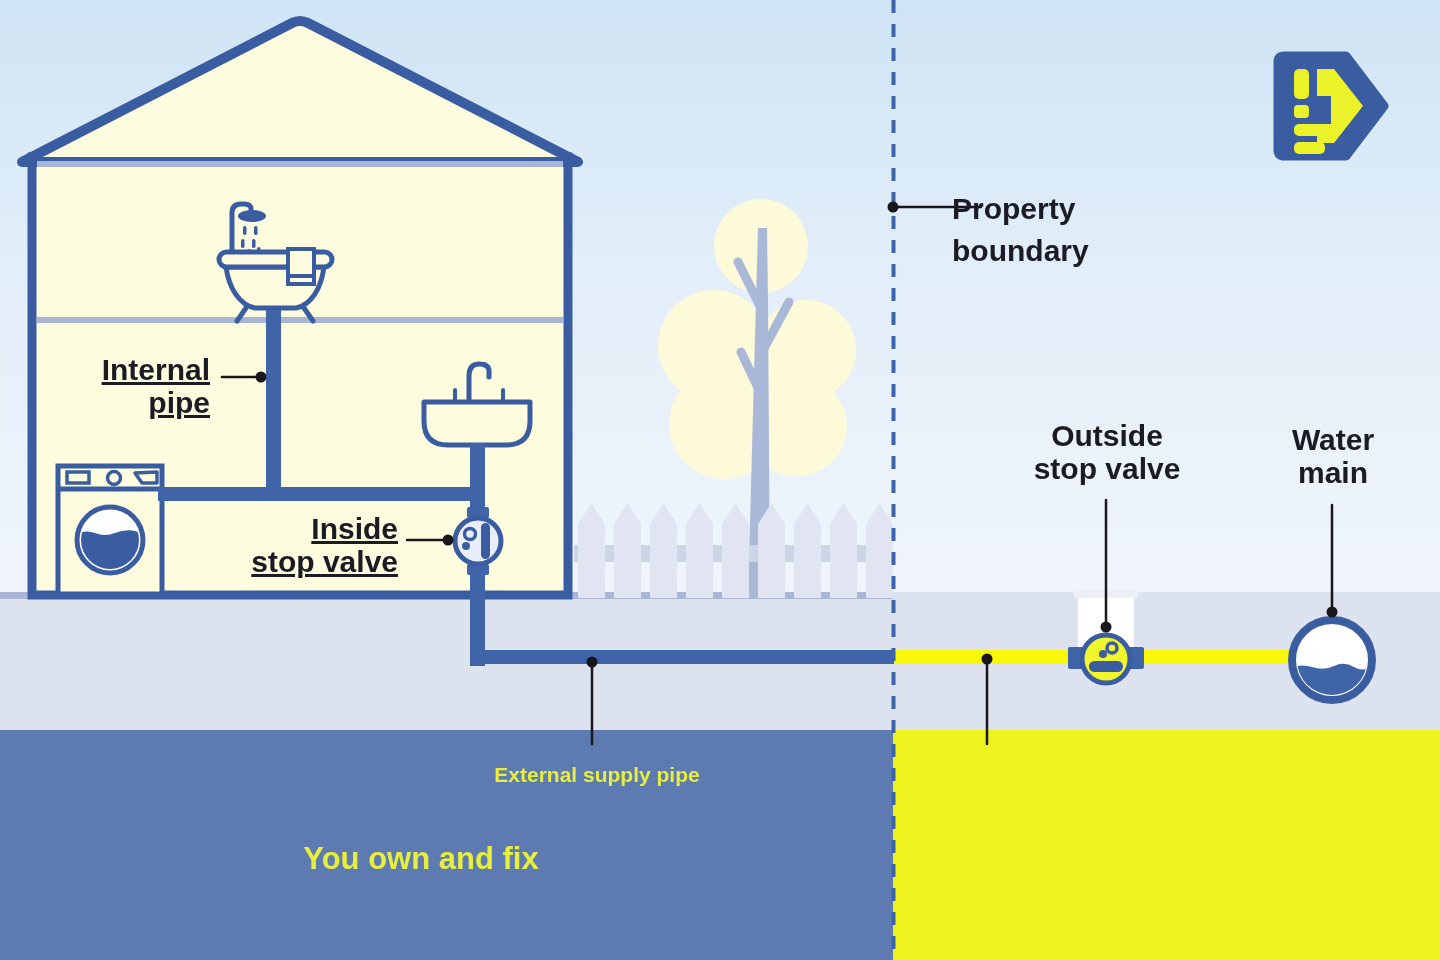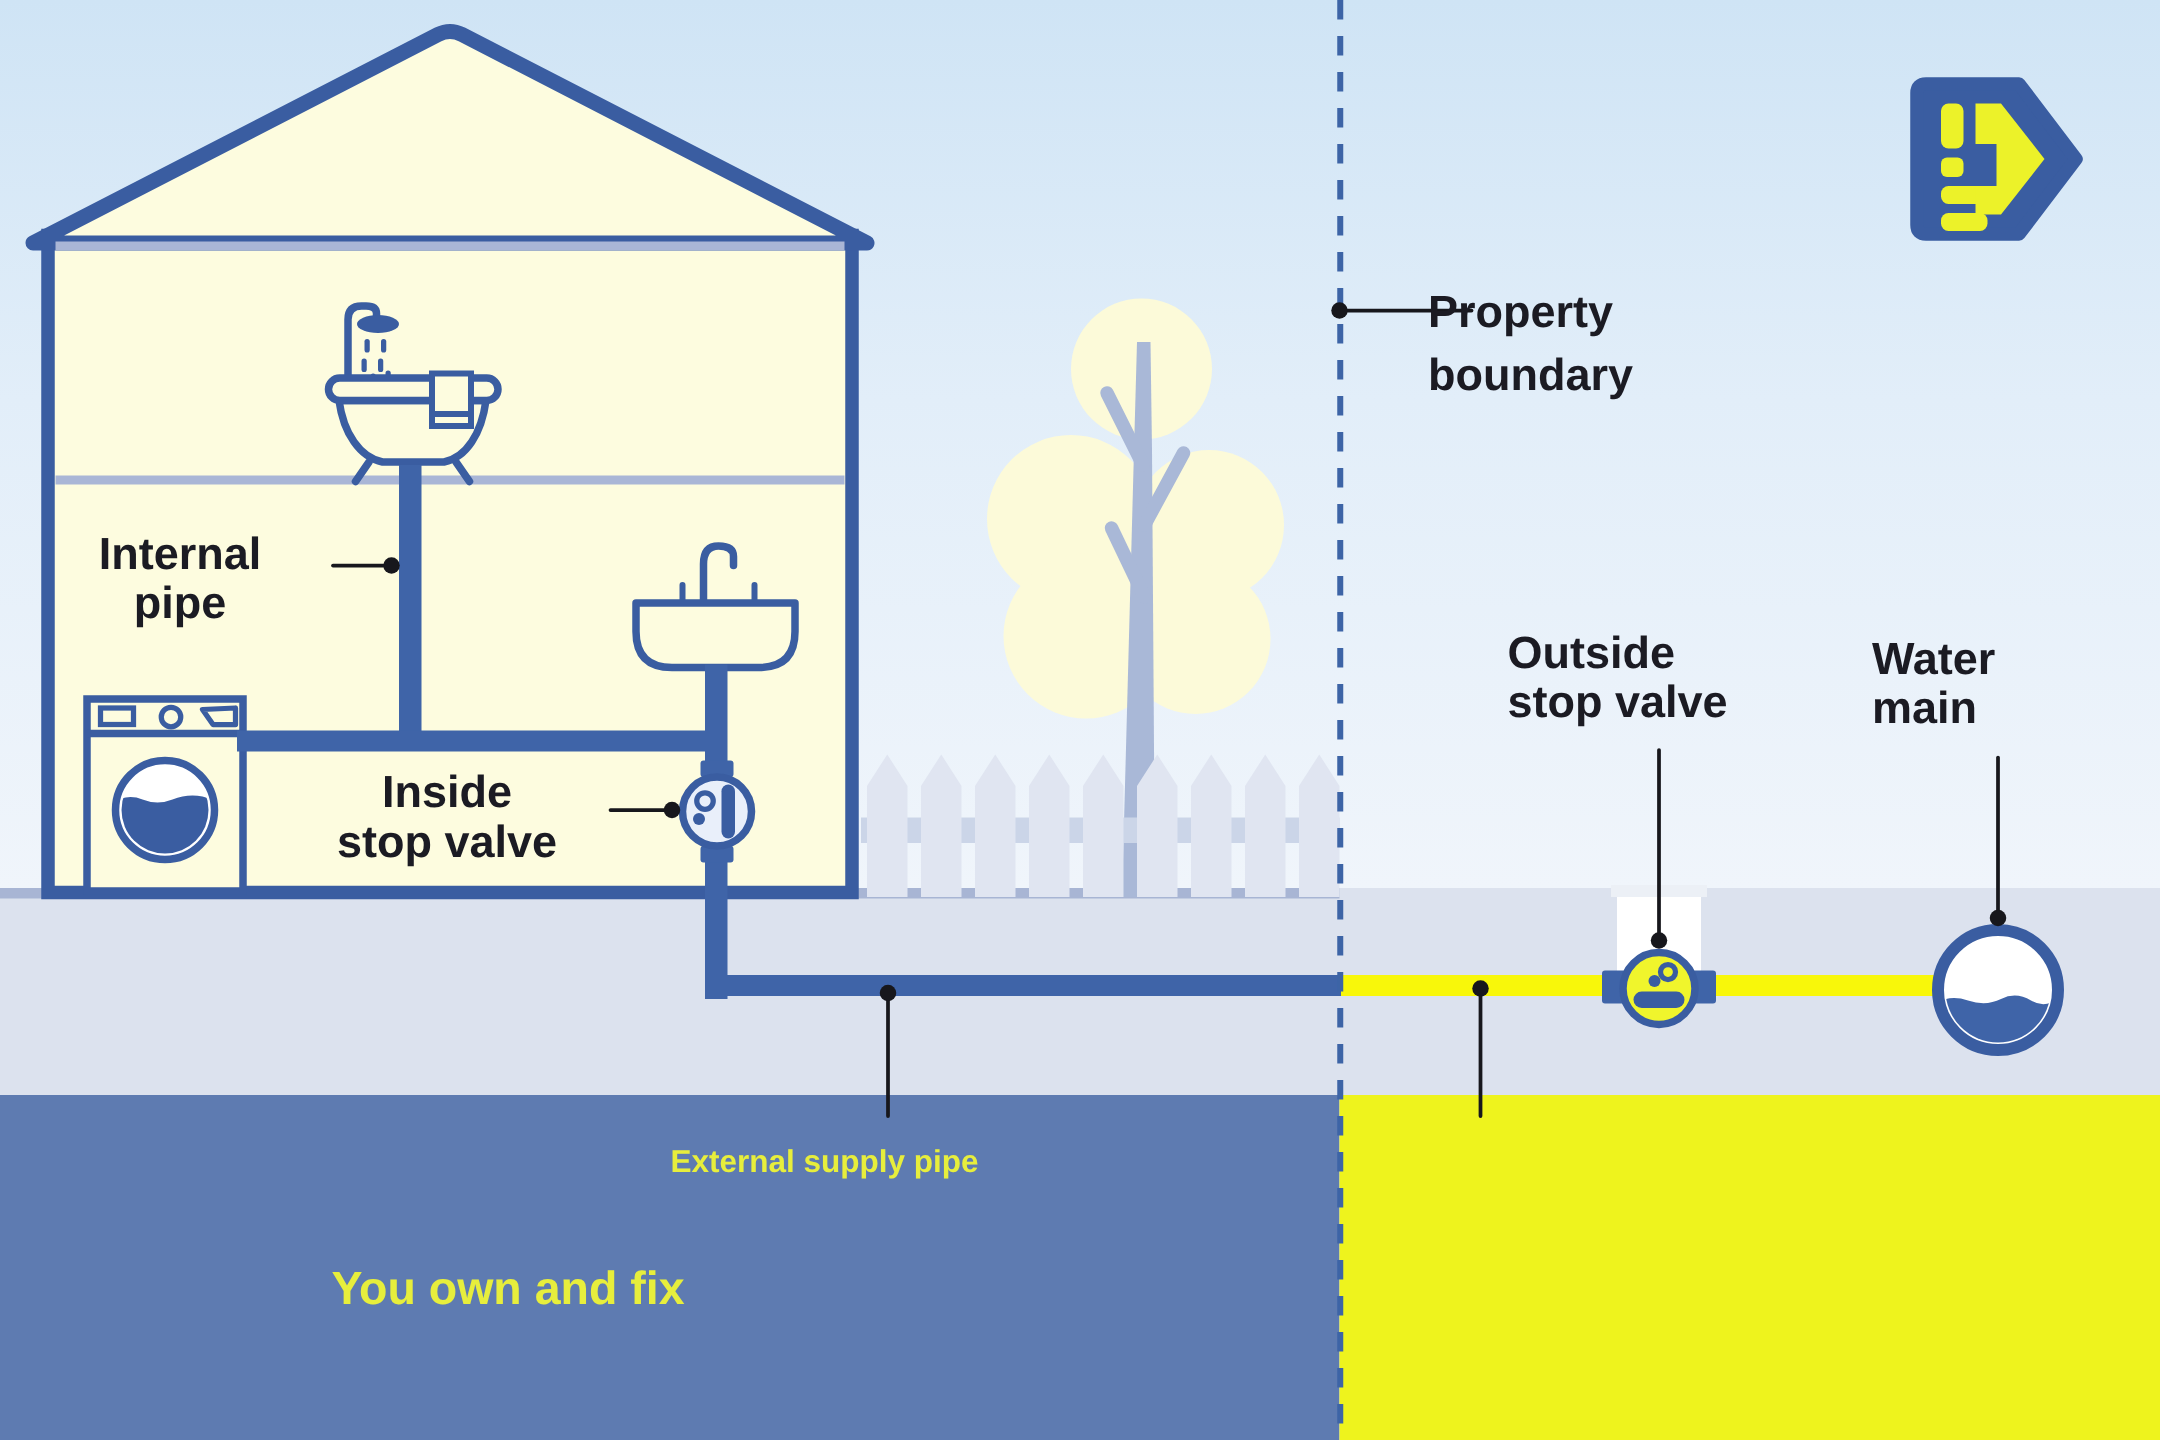--- a/index.html
+++ b/index.html
@@ -18,22 +18,22 @@
   .sky{left:0;top:0;width:1440px;height:592px;background:linear-gradient(180deg,var(--skytop) 0%,#e2eef9 45%,var(--skybot) 100%);}
   .ground-band{left:0;top:592px;width:1440px;height:138px;background:var(--band);}
   .ground-strip{left:0;top:592px;width:893px;height:7px;background:var(--strip);}
   .ug-left{left:0;top:730px;width:893px;height:230px;background:var(--ugleft);}
   .ug-right{left:893px;top:730px;width:547px;height:230px;background:var(--ugyellow);}
   svg.scene{position:absolute;left:0;top:0;width:1440px;height:960px;}
   .lbl{
     position:absolute;font-weight:700;color:var(--textdark);
     font-size:30px;line-height:33px;white-space:pre-line;letter-spacing:0;
   }
-  .lbl.right{text-align:center;}
-  .lbl.center{text-align:left;}
+  .lbl.right{text-align:right;text-decoration:underline;}
+  .lbl.center{text-align:center;}
   .lbl.small{font-size:21px;line-height:24px;}
   .lbl.yellow{color:var(--textyellow);}
   .lbl.big{font-size:31px;line-height:42px;}
   .lbl.wide{line-height:42px;}
 </style>
 </head>
 <body>
 
 <div class="canvas">
 
@@ -191,21 +191,21 @@
         <rect x="1294" y="124" width="31" height="12" rx="5"></rect>
         <rect x="1294" y="142" width="31" height="12" rx="5"></rect>
         <path d="M1317,69 L1334,69 L1363,106 L1334,143 L1317,143 L1317,124 L1331,124 L1331,96 L1317,96 Z"></path>
       </g>
     </g>
   </svg>
 
   <div class="lbl right" style="left:30px;top:353px;width:180px;">Internal
 pipe</div>
 
-  <div class="lbl right" style="left:188px;top:512px;width:220px;">Inside
+  <div class="lbl right" style="left:178px;top:512px;width:220px;">Inside
 stop valve</div>
 
   <div class="lbl wide" style="left:952px;top:188px;width:280px;">Property
 boundary</div>
 
   <div class="lbl center" style="left:1005px;top:419px;width:204px;">Outside
 stop valve</div>
 
   <div class="lbl center" style="left:1248px;top:423px;width:170px;">Water
 main</div>

